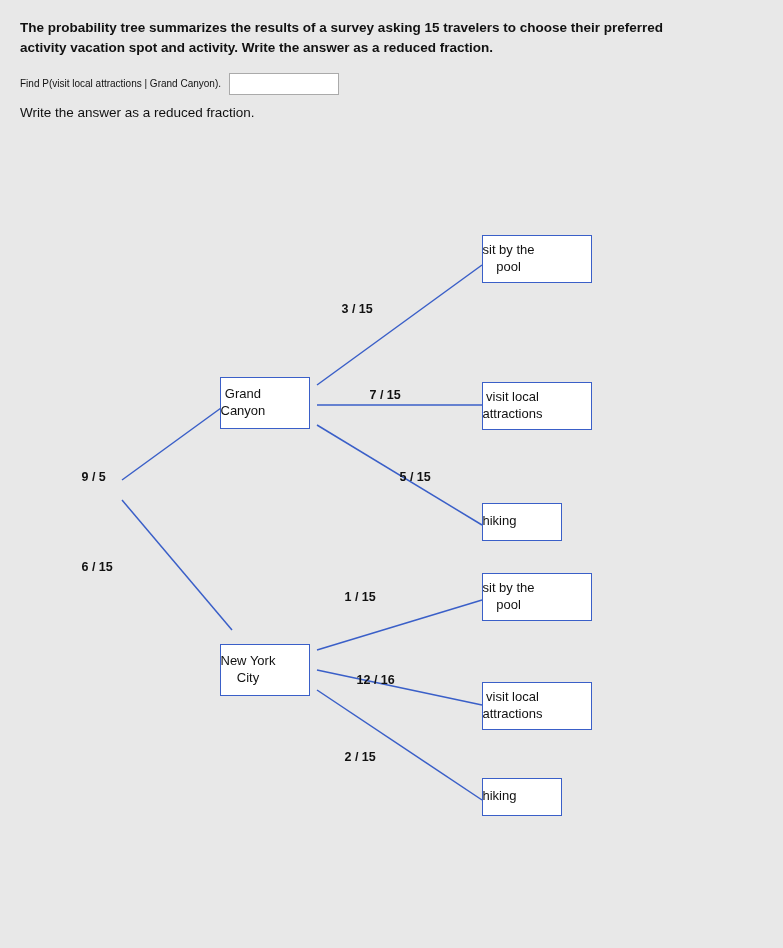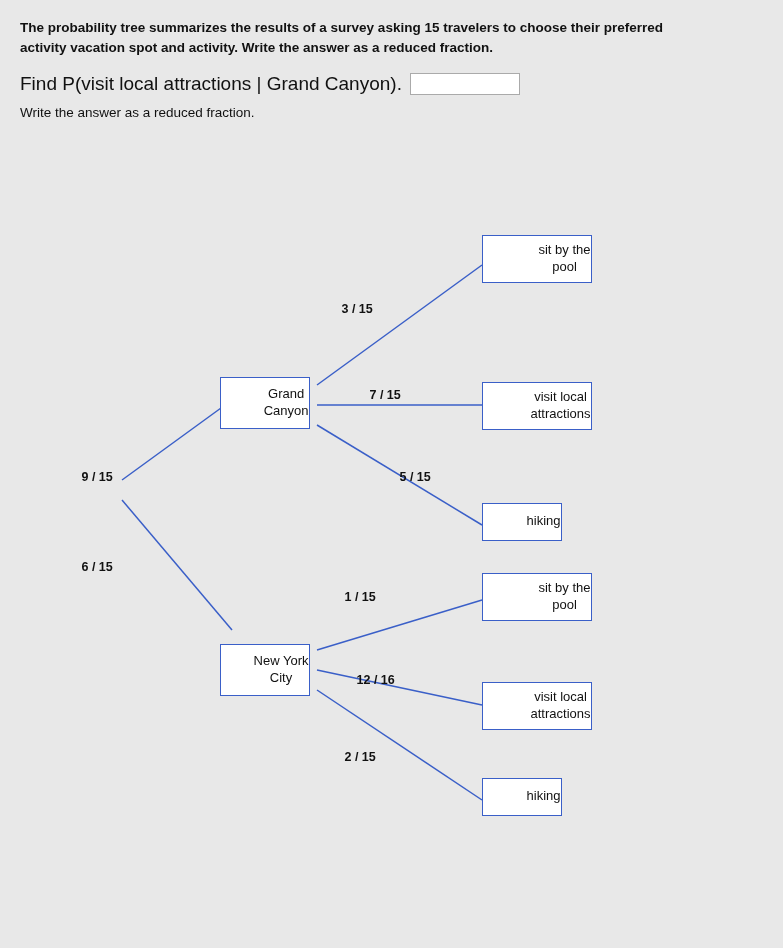--- a/index.html
+++ b/index.html
@@ -17,21 +17,21 @@
       line-height: 1.5;
       margin-bottom: 14px;
       max-width: 680px;
       font-weight: bold;
     }
     .question-line {
       display: flex;
       align-items: center;
       gap: 8px;
       margin-bottom: 10px;
-      font-size: 19px;
+      font-size: 10px;
     }
     .answer-box {
       border: 1px solid #aaa;
       background: white;
       width: 110px;
       height: 22px;
       display: inline-block;
     }
     .write-answer {
       font-size: 13.5px;
@@ -49,21 +49,21 @@
       top: 0; left: 0;
       width: 100%; height: 100%;
       overflow: visible;
     }
     .node-box {
       position: absolute;
       border: 1.5px solid #3a5fc8;
       background: white;
       display: flex;
       align-items: center;
-      justify-content: flex-end;
+      justify-content: flex-start;
       text-align: center;
       font-size: 13px;
       font-weight: 500;
       line-height: 1.3;
     }
     .label-text {
       position: absolute;
       font-size: 12.5px;
       color: #111;
       font-weight: 700;
@@ -94,21 +94,21 @@
 
     <line x1="285" y1="285" x2="450" y2="385" stroke="#3a5fc8" stroke-width="1.5"></line>
 
     <line x1="285" y1="510" x2="450" y2="460" stroke="#3a5fc8" stroke-width="1.5"></line>
 
     <line x1="285" y1="530" x2="450" y2="565" stroke="#3a5fc8" stroke-width="1.5"></line>
 
     <line x1="285" y1="550" x2="450" y2="660" stroke="#3a5fc8" stroke-width="1.5"></line>
   </svg>
 
-  <div class="label-text" style="left:50px; top:330px;">9 / 15</div>
+  <div class="label-text" style="left:50px; top:330px;">9 / 5</div>
 
   <div class="node-box" style="left:188px; top:237px; width:90px; height:52px;">
     <span>Grand<br>Canyon</span>
   </div>
 
   <div class="label-text" style="left:310px; top:162px;">3 / 15</div>
 
   <div class="label-text" style="left:338px; top:248px;">7 / 15</div>
 
   <div class="label-text" style="left:320px; top:330px;padding-left:48px;">5 / 15</div>

